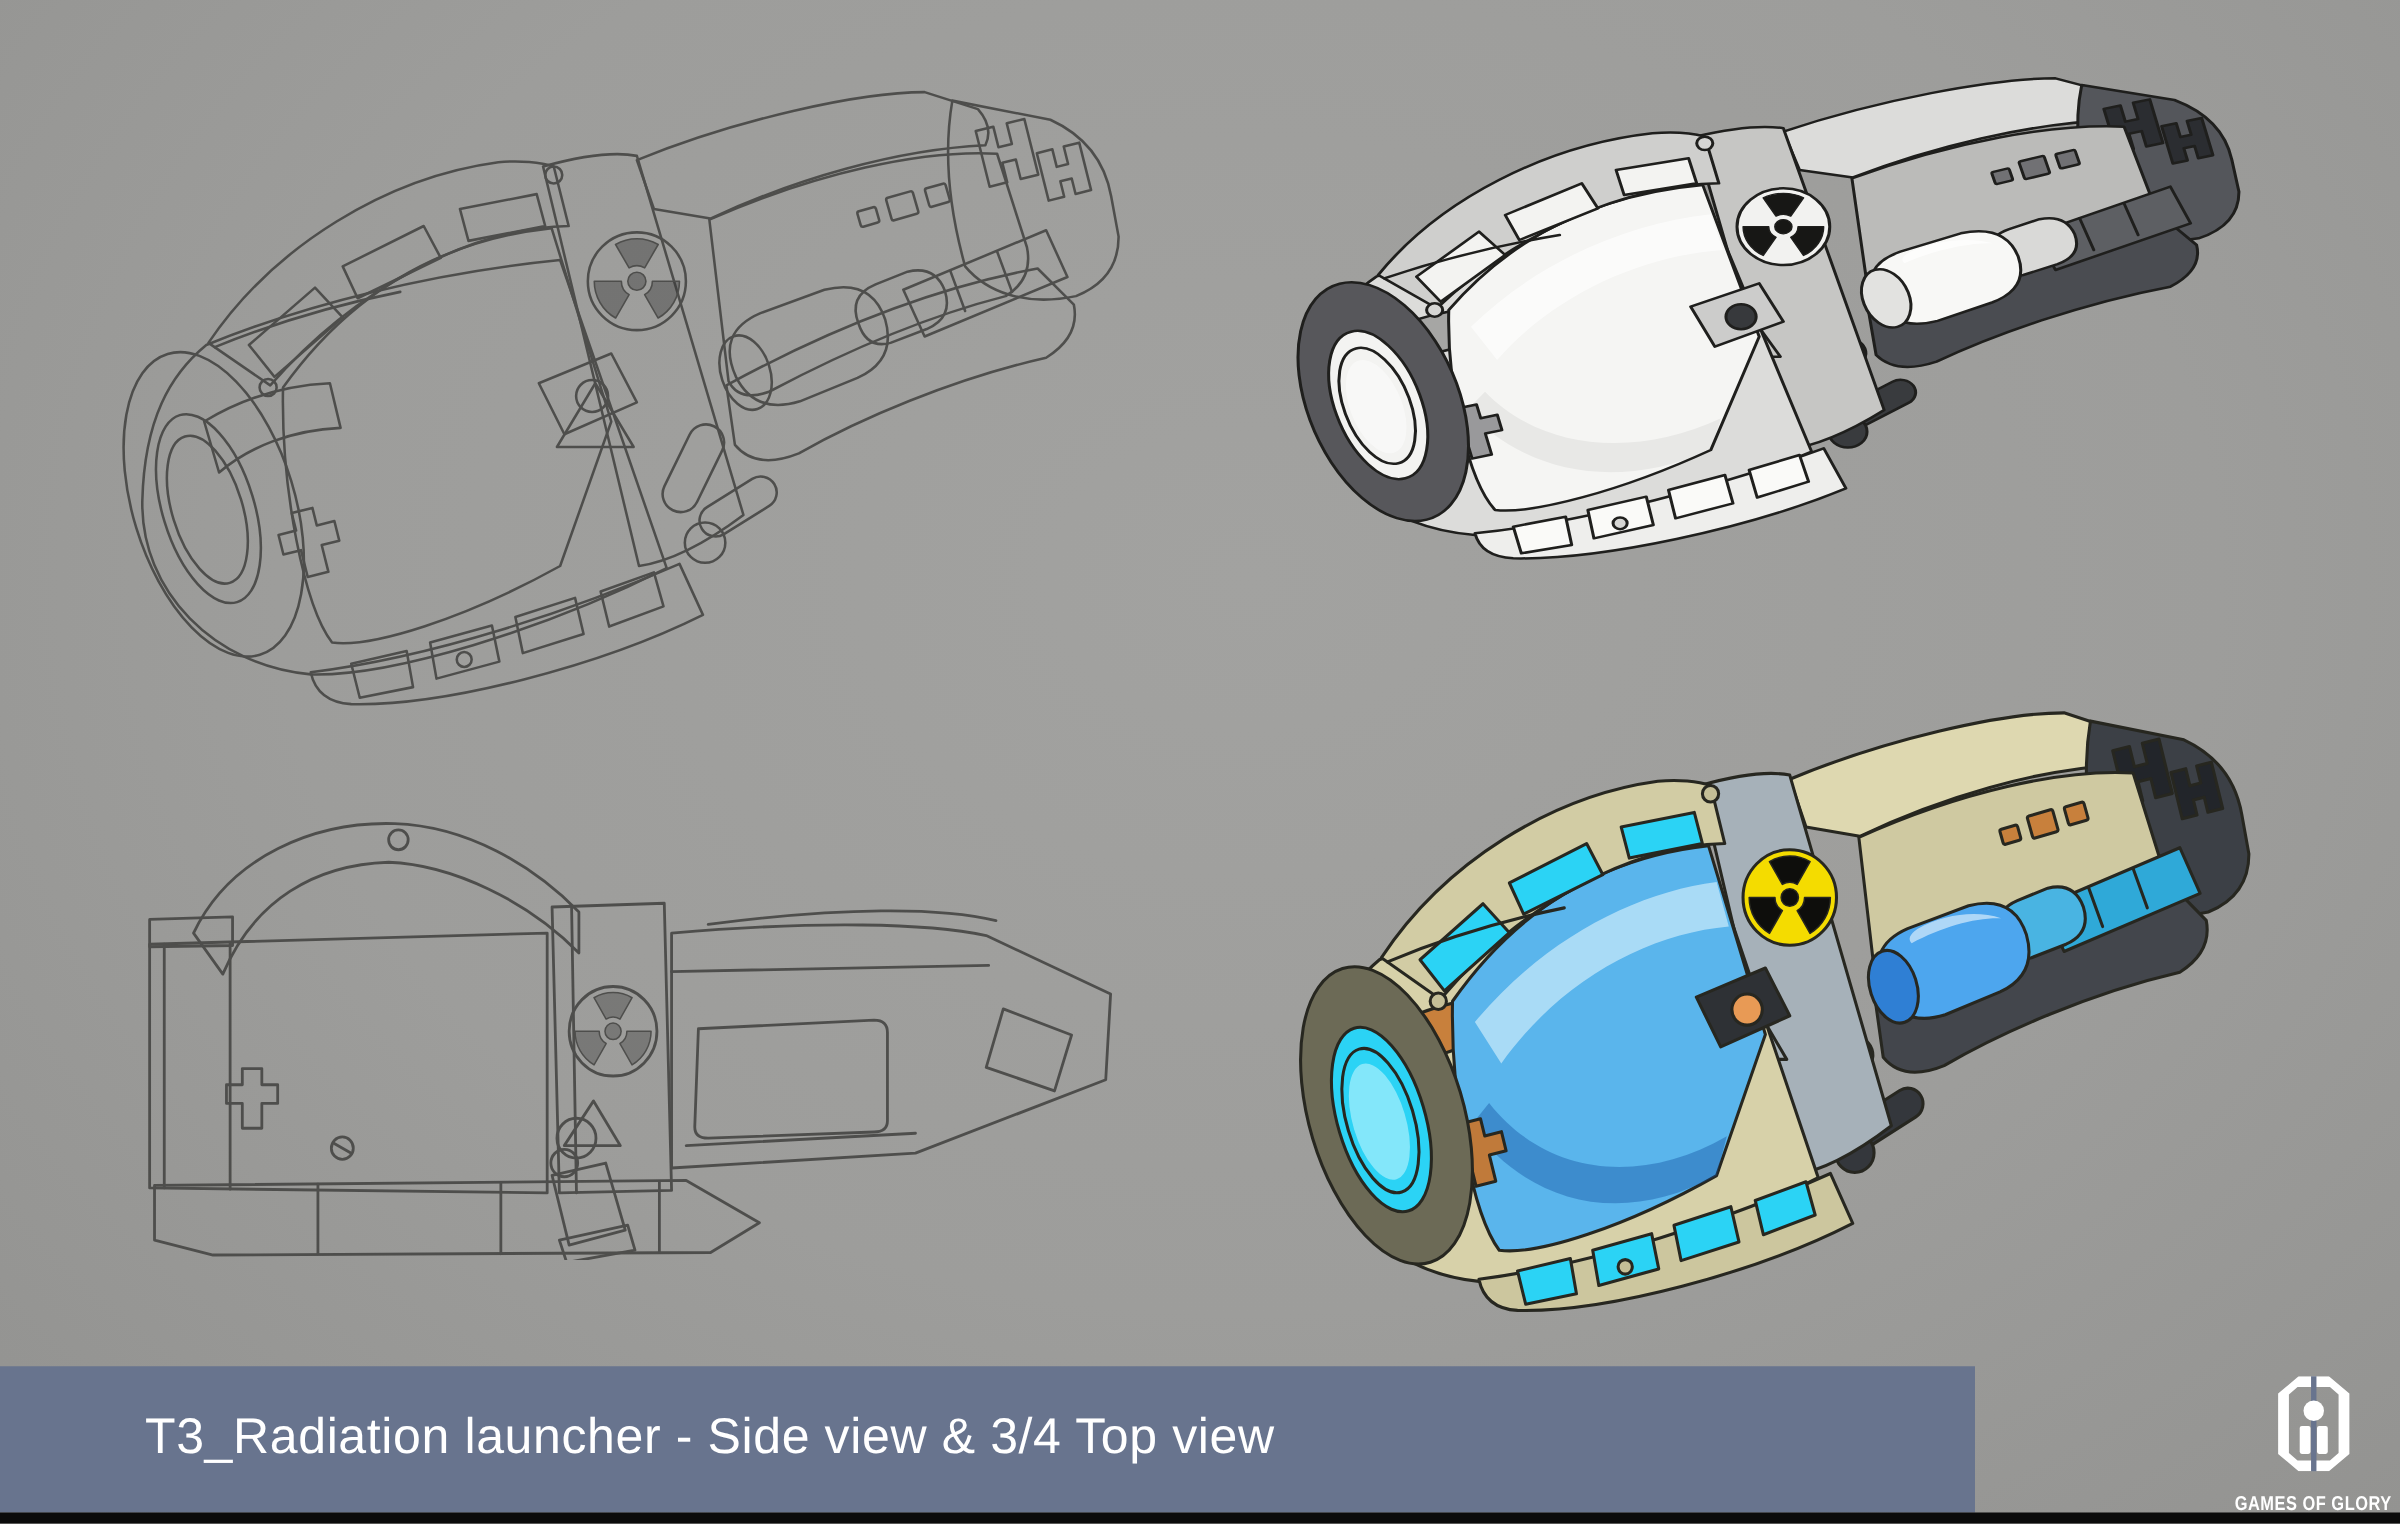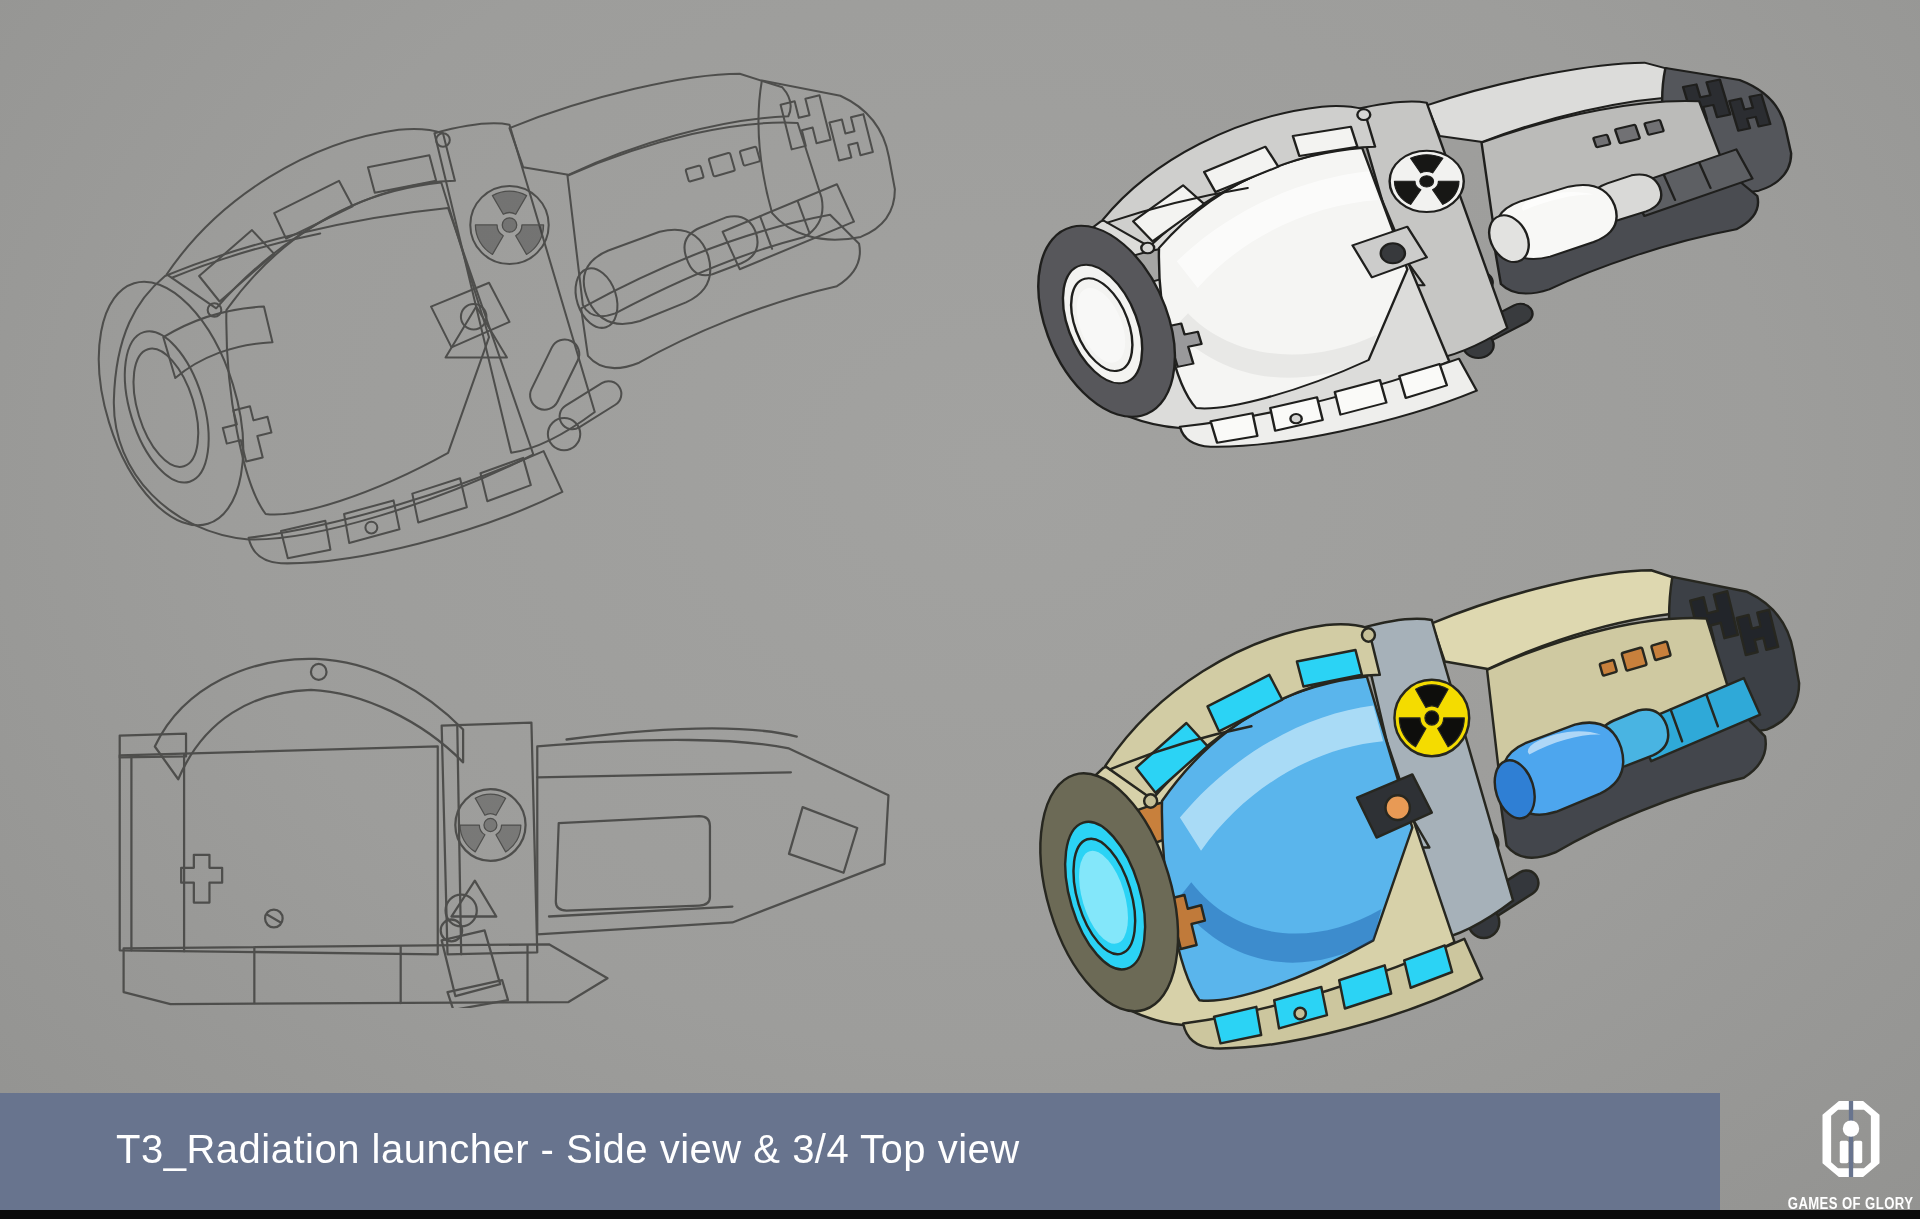--- a/index.html
+++ b/index.html
@@ -28,21 +28,21 @@
   .v-color{--s:#272720;--sw:3;--ink2:#0e0e0c;
     --f-skirt:#ccc69e;--f-lampS:var(--c-cyan,#2bd3f5);--f-drum:#d7d1a9;--f-band:var(--c-orange,#c8803c);
     --f-window:#5ab5ec;--f-winHi:rgba(235,250,255,.55);--f-winLo:rgba(18,80,160,.4);
     --f-ring:#6c6a56;--f-hole:var(--c-cyan,#2bd3f5);--f-holeGlow:rgba(220,252,255,.5);
     --f-handle:#d2cca4;--f-lamp:var(--c-cyan,#2bd3f5);--f-collar:#a6b1b9;--f-rad:var(--c-radiation-yellow,#f4dc00);
     --f-rearTop:#ded8b0;--f-rearSide:#cfc9a1;--f-tip:#3c4046;--f-greeble:#22252a;
     --f-chip:var(--c-orange,#c8803c);--f-gunLower:#43464c;--f-strip:var(--c-teal,#2fa9d8);
     --f-can:#4da6ee;--f-can2:#49b4e2;--f-canCap:#2f7fd4;--f-canHi:rgba(255,255,255,.55);
     --f-pipe:#34373c;--f-plate:#2e3135;--f-dot:var(--c-amber,#e89a55);--f-cross:#c07a3a;--f-bolt:#c5bf97;}
 
-  .caption-bar{position:absolute;left:0;top:1093px;width:1720px;height:117px;
+  .caption-bar{position:absolute;left:0;top:1093px;width:1580px;height:117px;
                background:var(--c-bar,#68748e);}
   .caption{position:absolute;left:116px;top:50%;transform:translateY(-55%);
            font-size:40px;font-weight:400;letter-spacing:.5px;color:var(--c-text,#ffffff);white-space:nowrap;}
   .footer-strip{position:absolute;left:0;top:1210px;width:1920px;height:9px;background:var(--c-footer,#0b0b0b);}
 
   .brand{position:absolute;left:1784px;top:1101px;width:134px;height:112px;
          display:flex;flex-direction:column;align-items:center;justify-content:flex-start;gap:18px;}
   .brand .glyph{width:64px;height:85px;}
   .wordmark{font-size:16px;font-weight:700;color:var(--c-text,#ffffff);
             transform:scaleX(.82);transform-origin:50% 50%;white-space:nowrap;letter-spacing:.5px;}

